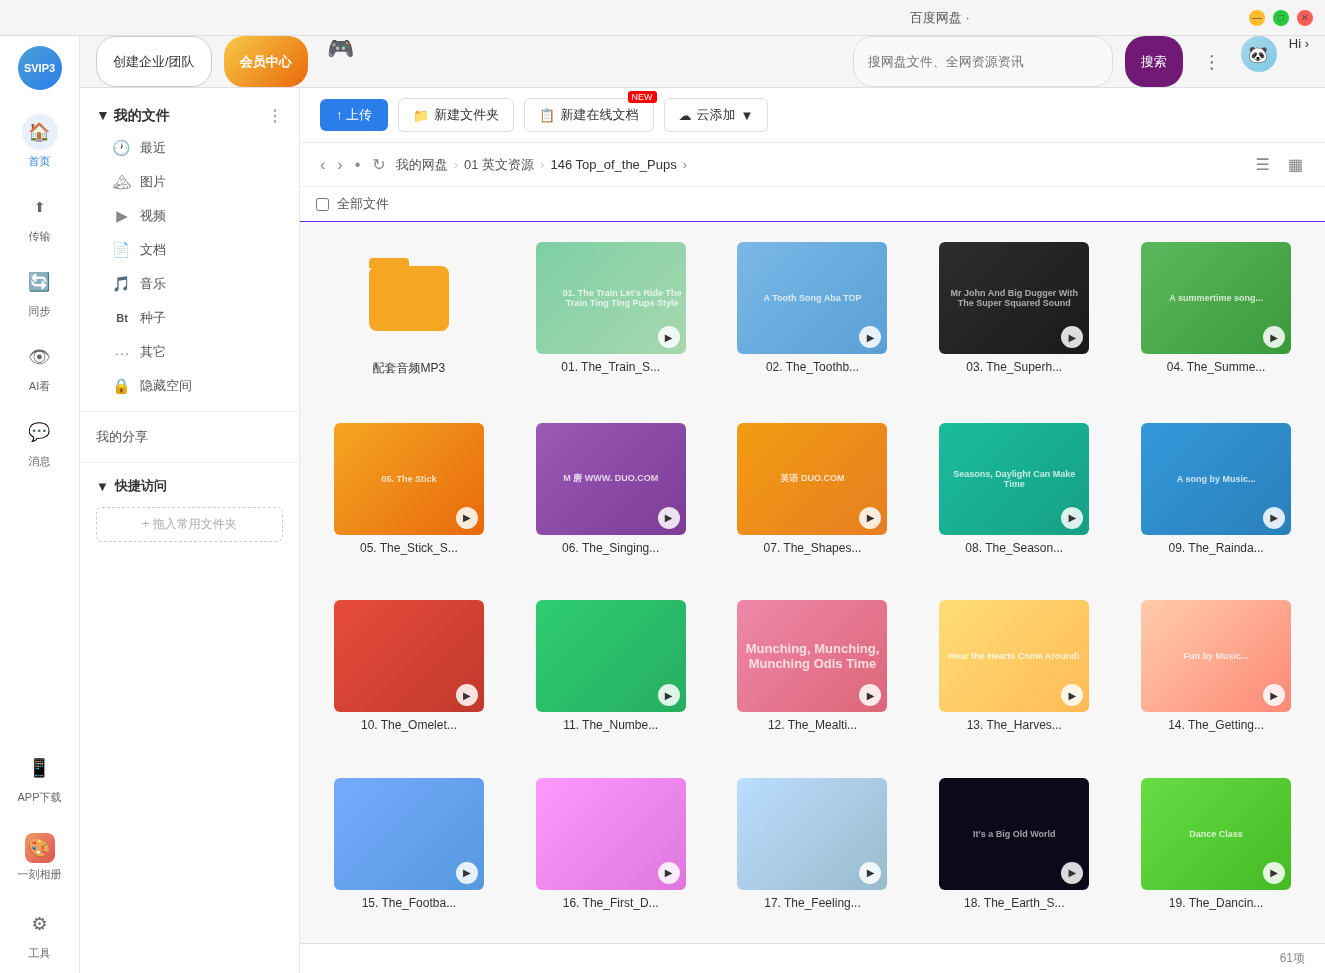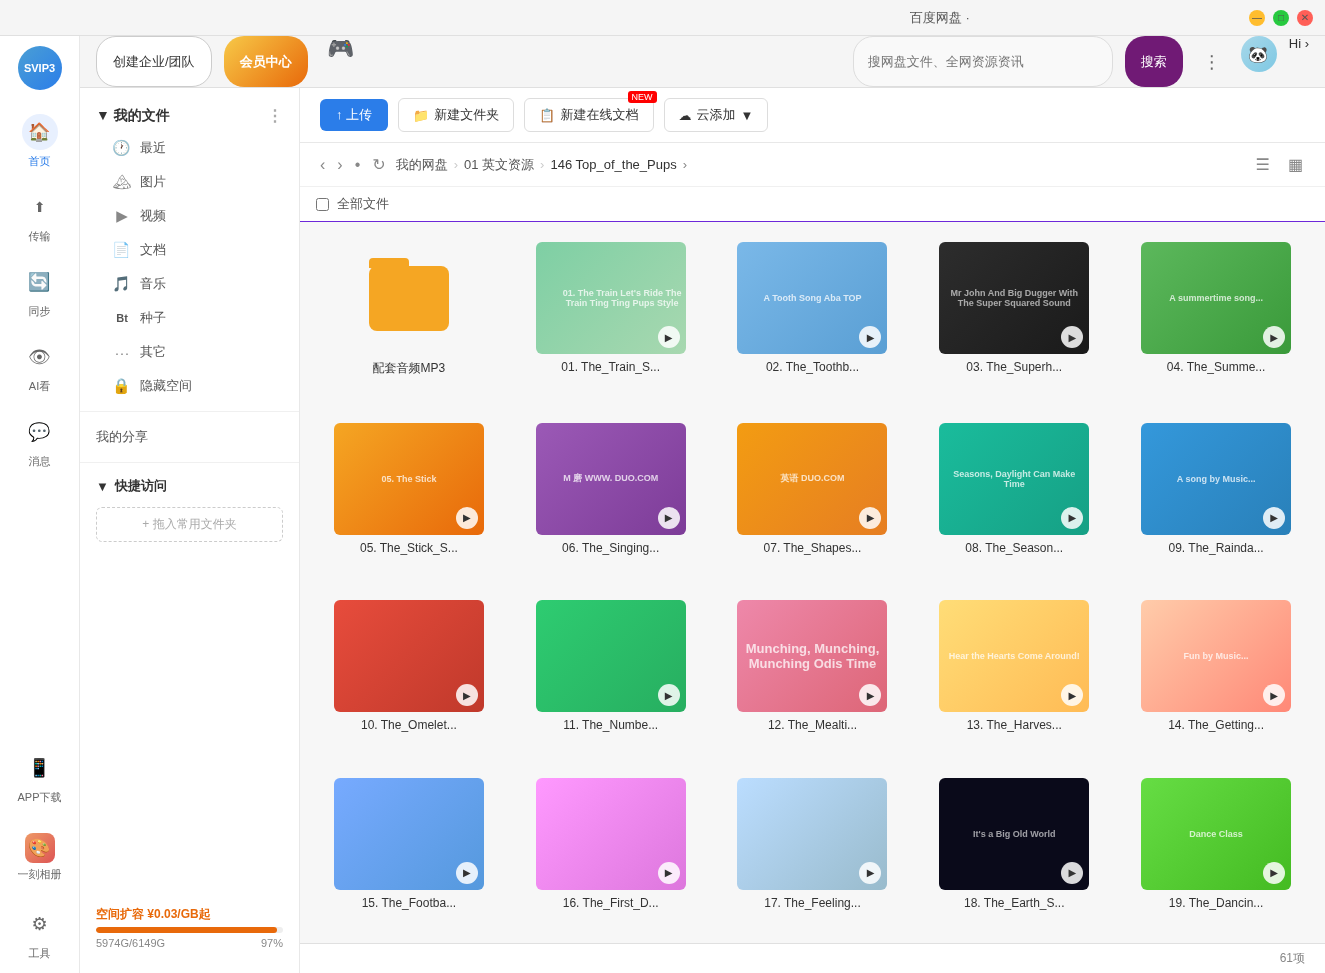--- a/index.html
+++ b/index.html
@@ -238,33 +238,20 @@
         <div class="nav-my-share">我的分享</div>
 
         <div class="nav-divider"></div>
 
         <div class="nav-quick">
           <span>▼</span>
           <span>快捷访问</span>
         </div>
         <div class="nav-quick-add">+ 拖入常用文件夹</div>
 
-        <div class="storage-bar-wrap">
-          <div class="storage-label">
-            <span>空间扩容</span>
-            <span>¥0.03/GB起</span>
-          </div>
-          <div class="storage-bar">
-            <div class="storage-bar-fill" style="width:97%"></div>
-          </div>
-          <div class="storage-numbers">
-            <span>5974G/6149G</span>
-            <span>97%</span>
-          </div>
-        </div>
       </div>
 
       <div class="main-content">
 
         <div class="top-toolbar">
           <button class="btn-upload">↑ 上传</button>
           <button class="btn-new-folder">
             <span>📁</span>
             <span>新建文件夹</span>
           </button>

